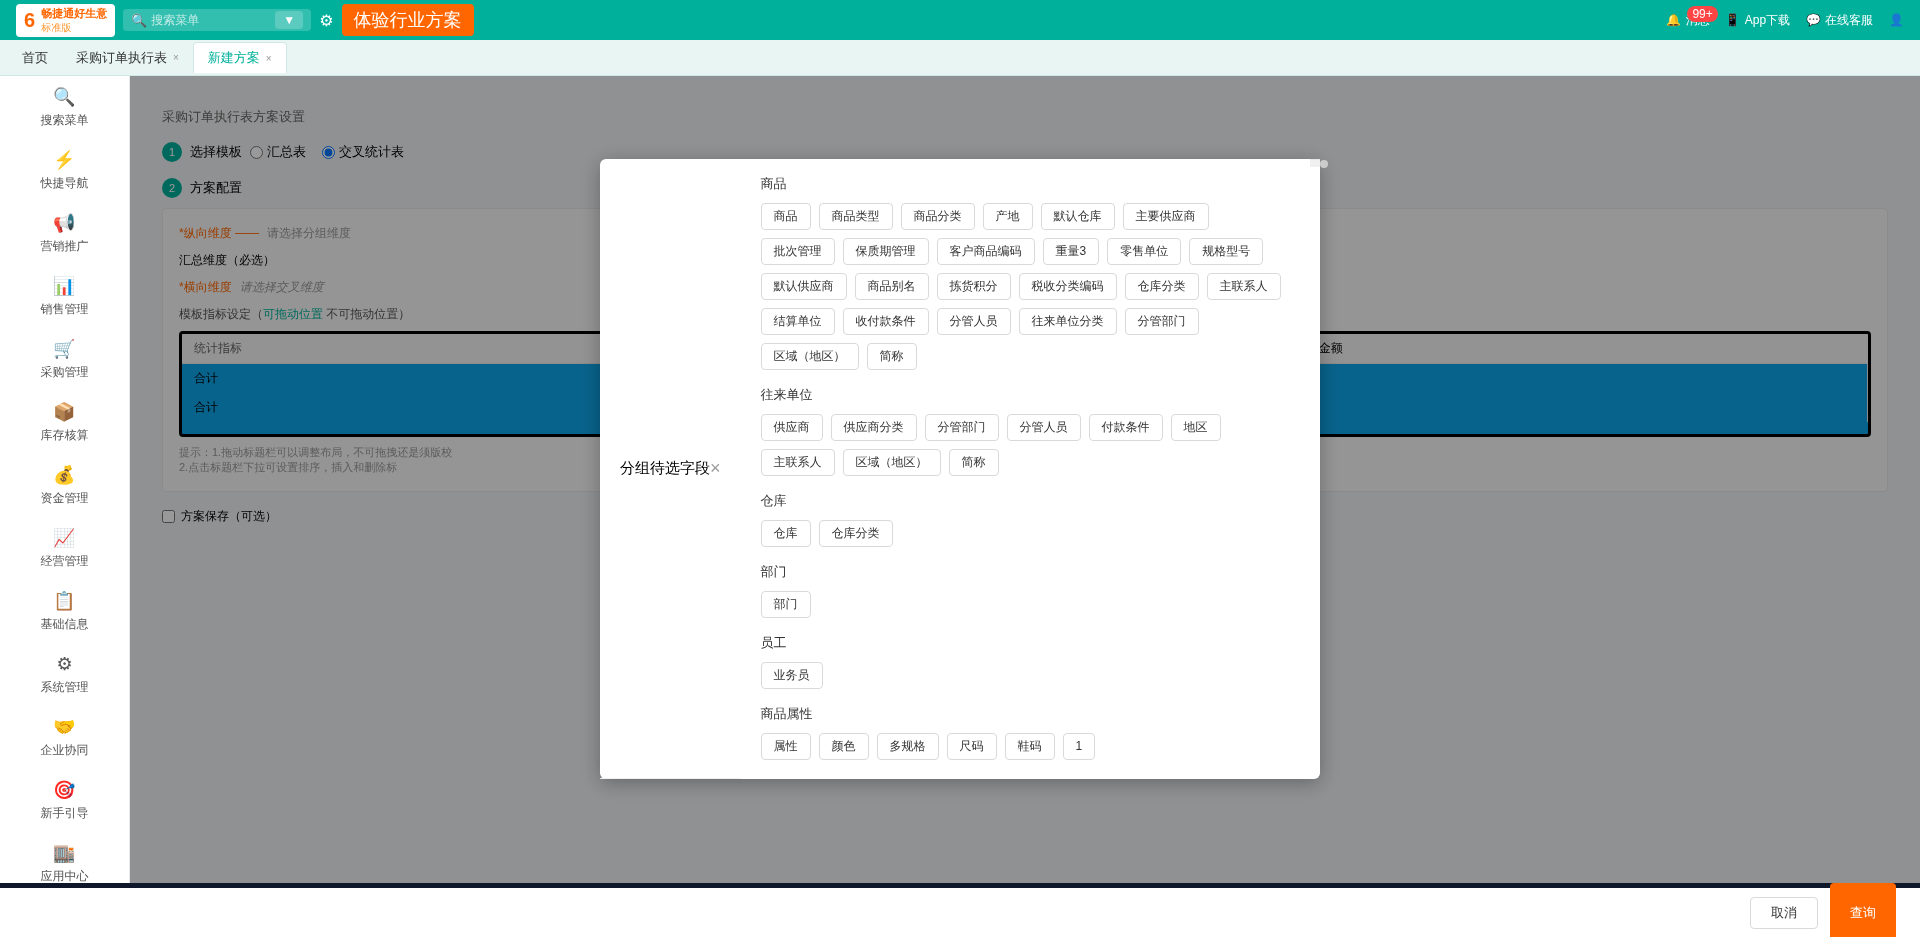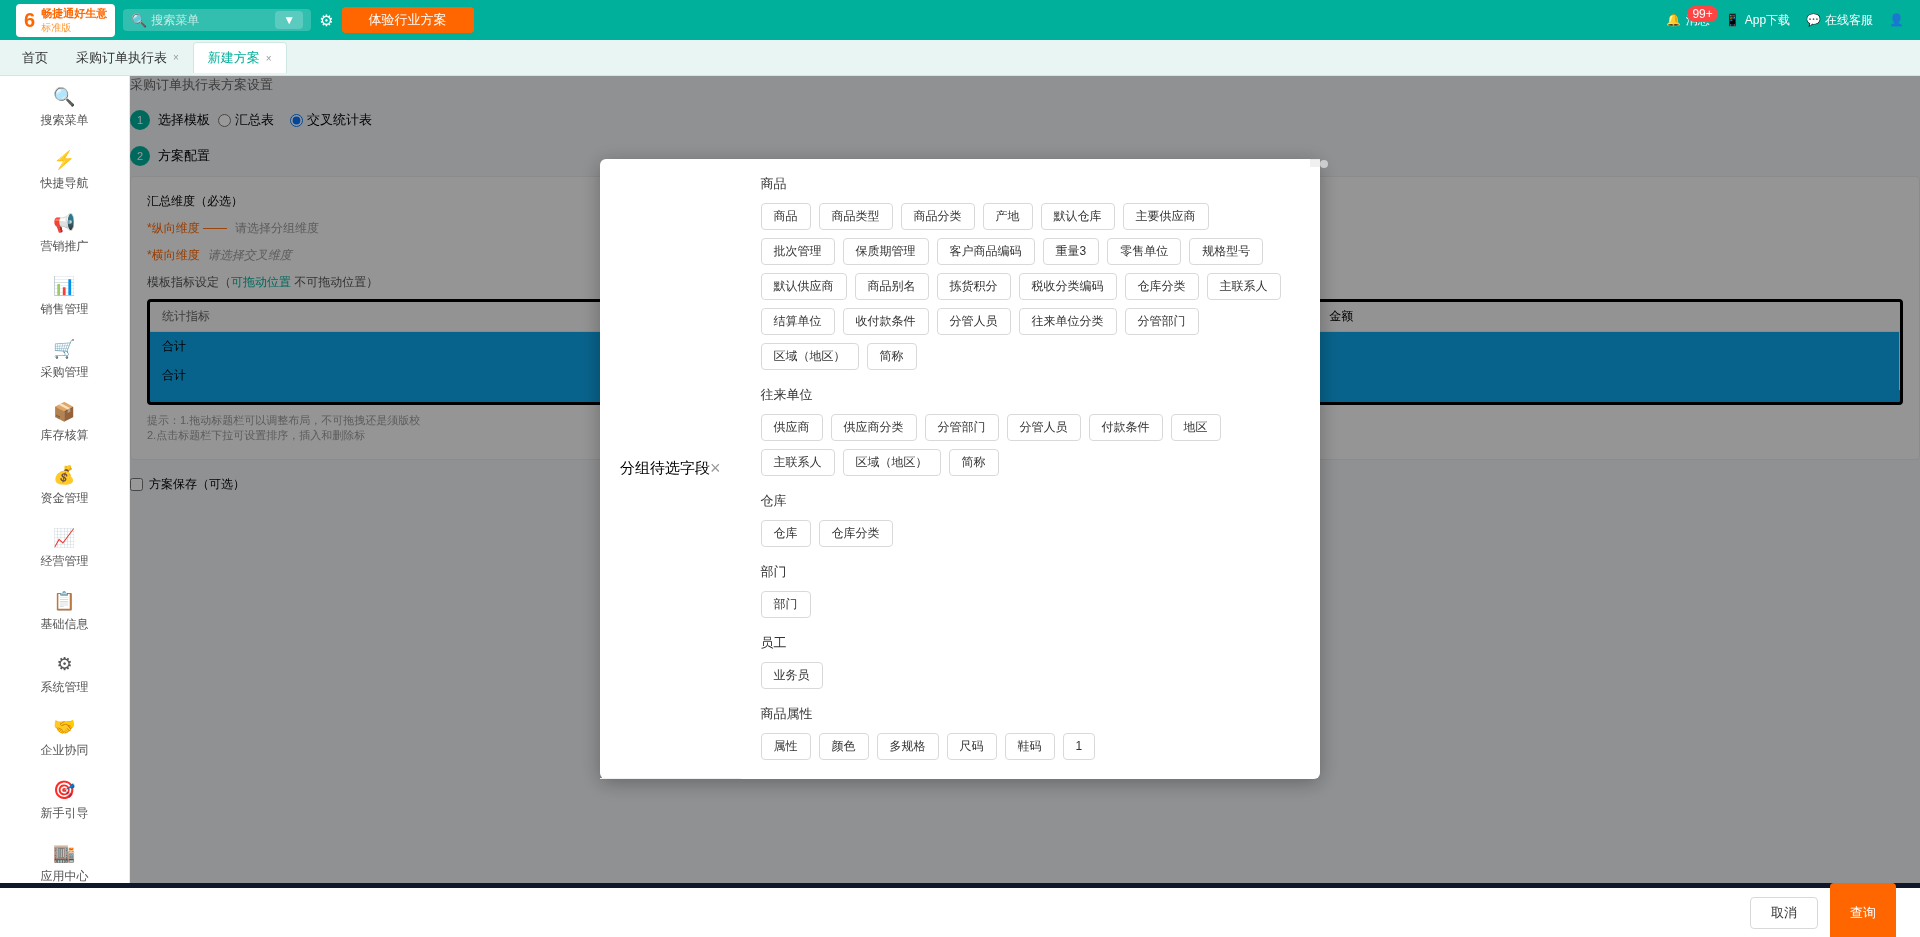--- a/index.html
+++ b/index.html
@@ -15,21 +15,21 @@
       padding: 0 16px;
       color: white;
     }
     .top-nav-left { display: flex; align-items: center; gap: 8px; }
     .logo-area { display: flex; align-items: center; gap: 6px; background: white; border-radius: 4px; padding: 2px 8px; }
     .search-area { display: flex; align-items: center; background: rgba(255,255,255,0.2); border-radius: 4px; padding: 2px 8px; gap: 4px; }
     .search-area input { background: transparent; border: none; outline: none; color: white; font-size: 12px; width: 120px; }
     .search-area input::placeholder { color: rgba(255,255,255,0.7); }
     .dropdown-btn { background: rgba(255,255,255,0.2); border: none; color: white; padding: 2px 8px; border-radius: 4px; cursor: pointer; font-size: 12px; }
     .gear-btn { background: none; border: none; color: white; cursor: pointer; font-size: 16px; }
-    .experience-btn { background: #ff6600; border: none; color: white; padding: 4px 27px; border-radius: 4px; cursor: pointer; font-size: 13px; }
+    .experience-btn { background: #ff6600; border: none; color: white; padding: 4px 12px; border-radius: 4px; cursor: pointer; font-size: 18px; }
     .top-nav-right { display: flex; align-items: center; gap: 16px; font-size: 12px; }
     .badge-area { position: relative; }
     .badge { background: #ff4444; color: white; border-radius: 10px; padding: 1px 5px; font-size: 12px; position: absolute; top: -6px; right: -8px; }
     .nav-icon-item { display: flex; align-items: center; gap: 4px; cursor: pointer; }
 
     
     .tab-bar {
       height: 36px;
       background: #e8f5f3;
       display: flex;
@@ -76,21 +76,21 @@
       cursor: pointer;
       font-size: 12px;
       color: #555;
       gap: 4px;
     }
     .sidebar-item .icon { font-size: 18px; }
 
     
     .main-content {
       flex: 1;
-      padding: 0;
+      padding: 32px;
       overflow-y: auto;
       position: relative;
     }
 
     
     .overlay {
       position: fixed;
       top: 76px;
       left: 130px;
       right: 0;
@@ -352,25 +352,25 @@
         </div>
       </div>
     </div>
 
     <div class="step-section">
       <div class="step-title">
         <span class="step-num">2</span>
         <span>方案配置</span>
       </div>
       <div class="bg-form-area">
-        <div style="margin-bottom:10px; font-size:12px;">汇总维度（必选）</div>
         <div style="margin-bottom:10px; display:flex; align-items:center; gap:8px; font-size:12px;">
           <span style="color:#ff6600;">*纵向维度 ——</span>
           <span style="color:#999;">请选择分组维度</span>
         </div>
+        <div style="margin-bottom:10px; font-size:12px;">汇总维度（必选）</div>
         <div style="margin-bottom:10px; display:flex; align-items:center; gap:8px; font-size:12px;">
           <span style="color:#ff6600;">*横向维度</span>
           <span style="color:#999;font-style:italic;">请选择交叉维度</span>
         </div>
         <div style="font-size:12px; color:#555; margin-bottom:8px;">模板指标设定（<span style="color:#00b09b; cursor:pointer;">可拖动位置</span> <span>不可拖动位置）</span></div>
         <div style="background:#0ea5e9; border:3px solid #000000; border-radius:4px; overflow:hidden;">
           <div style="background:#f5f5f5; display:flex; border-bottom:1px solid #e8e8e8; font-size:12px;">
             <div style="flex:1; padding:6px 12px; color:#666; border-right:1px solid #e8e8e8;">统计指标</div>
             <div style="flex:1; padding:6px 12px; display:flex; align-items:center; gap:4px; border-right:1px solid #e8e8e8;">
               <span>主数量</span>

